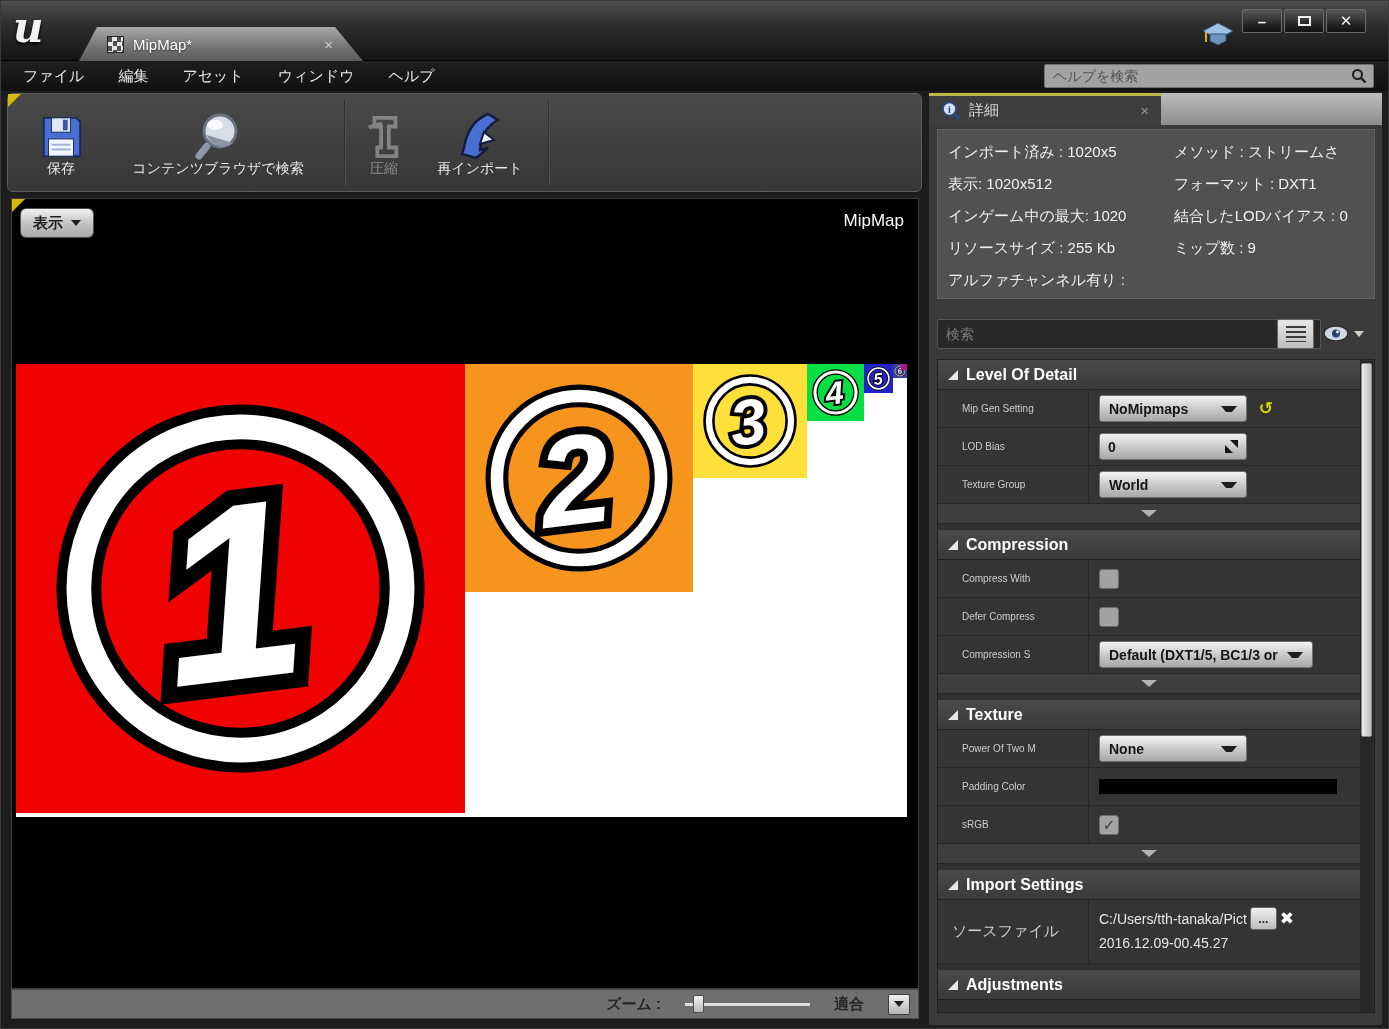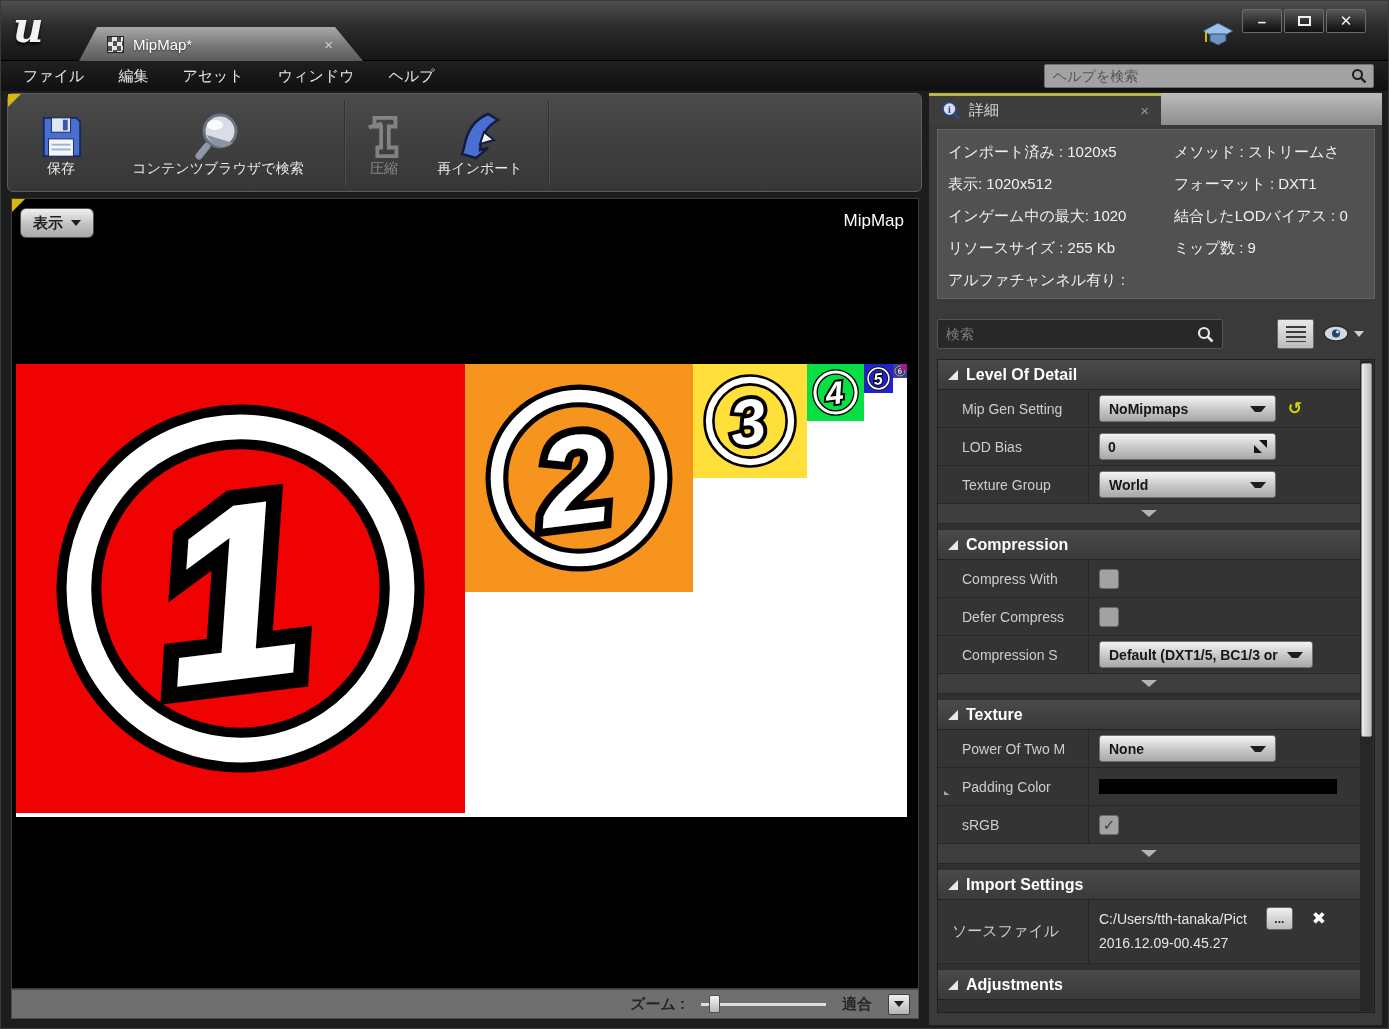--- a/index.html
+++ b/index.html
@@ -76,21 +76,21 @@
               background:linear-gradient(180deg,#f0f0f0,#c2c2c2 55%,#a9a9a9);
               border:1px solid #4f4f4f; border-radius:6px; display:flex; align-items:center; gap:8px;
               font-size:15px; font-weight:bold; color:#1e1e1e; }
   .caret-dn { width:0; height:0; border-left:5px solid transparent; border-right:5px solid transparent;
               border-top:6px solid #1e1e1e; }
   .vp-label { position:absolute; right:14px; top:12px; color:#fff; font-size:17px; }
   .texture { position:absolute; left:4px; top:165px; width:891px; height:453px; background:#fff; }
   .mip { position:absolute; top:0; overflow:hidden; }
   .zoombar { position:absolute; left:10px; top:988px; width:908px; height:30px;
              background:#6f6f6f; border:1px solid #4a4a4a; }
-  .zoom-controls { position:absolute; right:8px; top:0; height:100%; display:flex; align-items:center; gap:16px; }
+  .zoom-controls { position:absolute; right:8px; top:0; height:100%; display:flex; align-items:center; gap:24px; }
   .zoom-label, .fit-label { color:#262626; font-size:15px; font-weight:bold; }
   .slider { position:relative; width:125px; height:20px; }
   .slider .track { position:absolute; left:0; right:0; top:9px; height:3px; background:#dedede; }
   .slider .handle { position:absolute; left:8px; top:1px; width:11px; height:18px;
                     background:linear-gradient(180deg,#f4f4f4,#b9b9b9); border:1px solid #4e4e4e; border-radius:2px; }
   .fit-dd { width:22px; height:21px; background:linear-gradient(180deg,#f0f0f0,#b5b5b5);
             border:1px solid #3f3f3f; border-radius:2px; display:flex; align-items:center; justify-content:center; }
 
   
   .rpanel { position:absolute; left:928px; top:92px; width:453px; height:932px; background:#3a3a3a; }
@@ -100,21 +100,21 @@
                 border-top:3px solid #b9b94a; display:flex; align-items:center; padding:0 12px; }
   .detail-tab .dt-title { color:#d9d9d9; font-size:15px; margin-left:8px; }
   .detail-tab .tab-close { margin-left:auto; color:#9a9a9a; font-size:15px; }
   .infobox { position:absolute; left:8px; top:36px; width:438px; height:170px;
              background:#515151; border:1px solid #636363; padding:6px 0 0 10px;
              display:grid; grid-template-columns:214px 1fr; column-gap:12px; }
   .infocol { display:flex; flex-direction:column; }
   .inforow { color:#f1f1f1; font-size:15px; line-height:32px; white-space:nowrap; overflow:hidden; }
 
   .searchrow { position:absolute; left:8px; top:226px; width:438px; height:30px; }
-  .prop-search { position:absolute; left:0; top:0; width:286px; height:30px; background:#282828;
+  .prop-search { position:absolute; left:0; top:0; width:384px; height:30px; background:#282828;
                  border:1px solid #555; border-radius:2px; display:flex; align-items:center; padding:0 8px; }
   .prop-search input { flex:1; background:transparent; border:none; outline:none;
                        color:#bdbdbd; font-size:14px; font-family:inherit; }
   .prop-search input::placeholder { color:#7e7e7e; }
   .list-btn { position:absolute; left:340px; top:0; width:37px; height:30px;
               background:linear-gradient(180deg,#e9e9e9,#bcbcbc); border:1px solid #666; border-radius:2px;
               display:flex; align-items:center; justify-content:center; }
   .list-glyph { width:20px; height:16px;
                 background:repeating-linear-gradient(180deg,#3d3d3d 0 2px, transparent 2px 5px); }
   .eye-wrap { position:absolute; left:386px; top:6px; display:flex; align-items:center; gap:5px; }
@@ -126,49 +126,49 @@
   .scrolltrack { position:absolute; right:1px; top:1px; width:13px; height:calc(100% - 2px); background:#272727; }
   .scrollthumb { position:absolute; left:1px; top:2px; width:11px; height:374px;
                  background:linear-gradient(90deg,#ececec,#bdbdbd); border:1px solid #8a8a8a; border-radius:2px; }
 
   .section { margin-bottom:6px; }
   .sec-head { height:30px; background:linear-gradient(180deg,#4a4a4a,#3a3a3a);
               border-bottom:1px solid #232323; display:flex; align-items:center; padding-left:10px; gap:8px;
               color:#fff; font-size:16px; font-weight:bold; }
   .tri-dr { width:0; height:0; border-left:10px solid transparent; border-bottom:10px solid #e8e8e8; }
   .prop-row { height:38px; display:flex; align-items:center; background:#343434; border-bottom:1px solid #272727; }
-  .prop-label { width:150px; padding-left:24px; color:#cdcdcd; font-size:14px;
+  .prop-label { width:150px; padding-left:24px; color:#cdcdcd; font-size:10px;
                 white-space:nowrap; overflow:hidden; flex:none; position:relative; }
   .prop-ctrl { flex:1; border-left:1px solid #272727; height:100%; display:flex; align-items:center;
                padding-left:10px; gap:12px; }
   .dropdown { height:27px; background:linear-gradient(180deg,#f4f4f4,#cgcgcg 50%,#ababab);
               background:linear-gradient(180deg,#f4f4f4,#c7c7c7 55%,#a8a8a8);
               border:1px solid #6f6f6f; border-radius:3px; display:flex; align-items:center;
               padding:0 9px; color:#161616; font-size:14px; font-weight:bold; white-space:nowrap; overflow:hidden; }
   .dropdown .caret-dn { margin-left:auto; flex:none; padding-left:6px; }
   .spin-light { height:27px; background:linear-gradient(180deg,#f4f4f4,#c7c7c7 55%,#a8a8a8);
                 border:1px solid #6f6f6f; border-radius:3px; display:flex; align-items:center;
                 padding:0 8px; color:#161616; font-size:14px; font-weight:bold; }
-  .w165 { width:177px; } .w212 { width:214px; }
+  .w165 { width:148px; } .w212 { width:214px; }
   .reset-icon { color:#d8d800; font-size:17px; font-weight:bold; line-height:1; }
   .chk-light { width:20px; height:20px; background:#a2a2a2; border:1px solid #6b6b6b; border-radius:3px;
                display:flex; align-items:center; justify-content:center; color:#3b3b3b;
                font-size:15px; font-weight:bold; }
   .expander { position:absolute; left:6px; top:12px; width:0; height:0;
               border-top:5px solid transparent; border-bottom:5px solid transparent; border-left:7px solid #a8a8a8; }
   .swatch { width:238px; height:15px; background:#000; }
   .adv-strip { height:20px; background:#3e3e3e; border-bottom:1px solid #272727;
                display:flex; align-items:center; justify-content:center; }
   .adv-strip .tri { width:0; height:0; border-left:8px solid transparent; border-right:8px solid transparent;
                     border-top:7px solid #b3b3b3; }
   .src-row { height:64px; display:flex; background:#343434; border-bottom:1px solid #272727; }
   .src-label { width:150px; flex:none; display:flex; align-items:center; padding-left:14px;
                color:#cfcfcf; font-size:15px; }
   .src-val { flex:1; border-left:1px solid #272727; padding:7px 0 0 10px; color:#e6e6e6; font-size:14px; }
-  .src-line1 { display:flex; align-items:center; gap:19px; }
+  .src-line1 { display:flex; align-items:center; gap:3px; }
   .src-path { max-width:196px; white-space:nowrap; overflow:hidden; }
   .browse-btn { width:27px; height:23px; background:linear-gradient(180deg,#f0f0f0,#bdbdbd);
                 border:1px solid #666; border-radius:3px; color:#222; font-size:12px; font-weight:bold;
                 display:flex; align-items:center; justify-content:center; }
   .clear-btn { color:#fff; font-size:17px; font-weight:bold; }
   .src-line2 { margin-top:5px; }
 </style>
 </head>
 <body>
 

